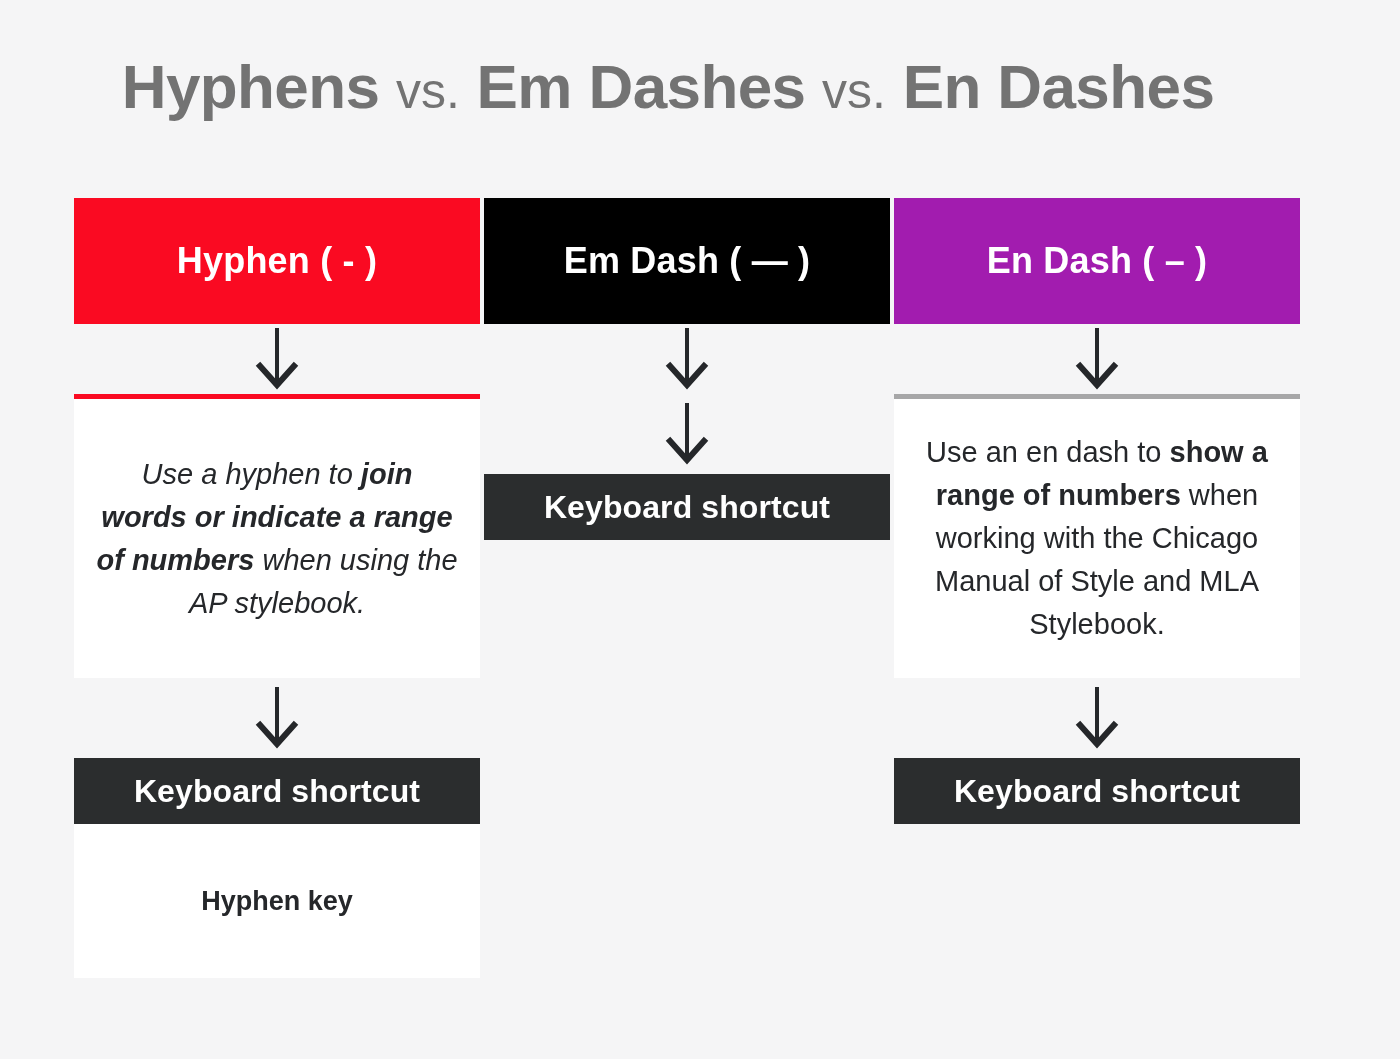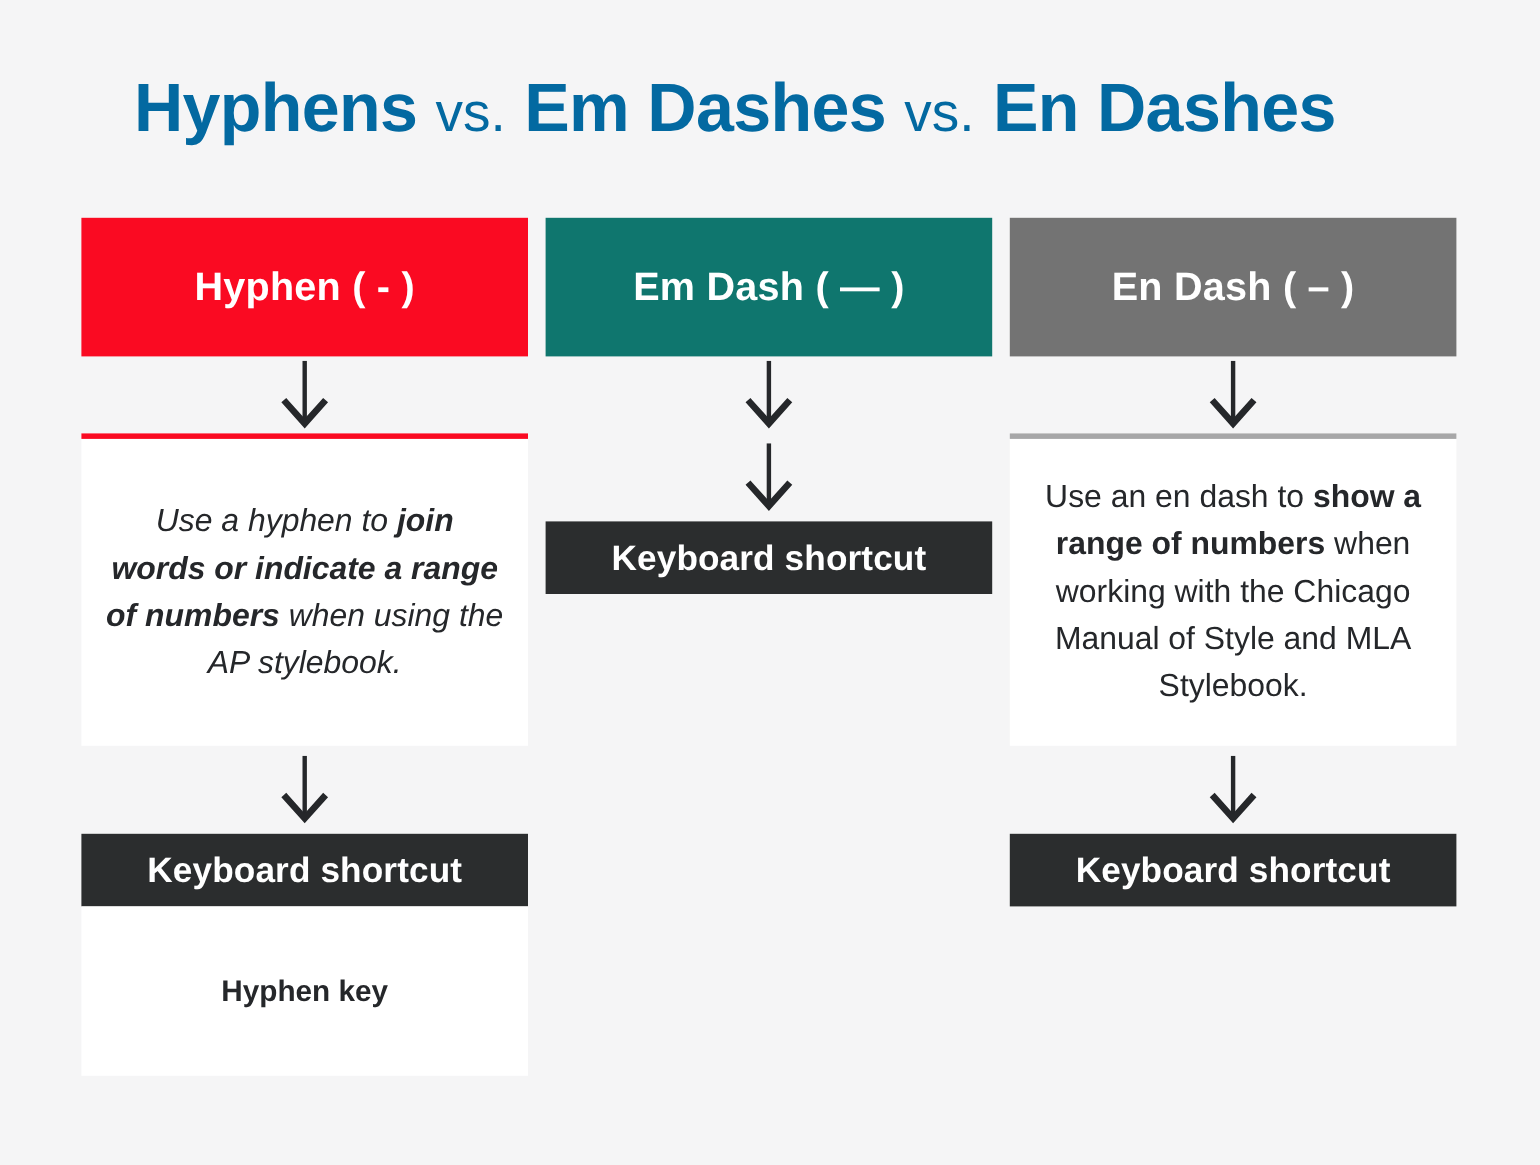--- a/index.html
+++ b/index.html
@@ -18,66 +18,66 @@
   .page {
     position: relative;
     width: 1400px;
     height: 1059px;
   }
 
   
   .title {
     position: absolute;
     left: 0;
-    top: 60px;
+    top: 48px;
     width: 1336px;
     text-align: center;
     font-size: 62px;
     line-height: 78px;
     font-weight: 700;
     letter-spacing: -0.6px;
-    color: #0369a1;
+    color: #737373;
     white-space: nowrap;
   }
   .title .vs {
     font-weight: 400;
     font-size: 50px;
     letter-spacing: 0px;
   }
 
   
   .columns {
     position: absolute;
     left: 74px;
     top: 198px;
     width: 1252px;
     display: flex;
-    gap: 16px;
+    gap: 4px;
   }
   .column {
     width: 406px;
     display: flex;
     flex-direction: column;
   }
 
   
   .chip {
     height: 126px;
     display: flex;
     align-items: center;
     justify-content: center;
     color: #ffffff;
     font-size: 36px;
     font-weight: 700;
     letter-spacing: 0.2px;
     white-space: nowrap;
   }
   .chip.red   { background: #fa0a22; }
-  .chip.blue  { background: #0f766e; }
-  .chip.gray  { background: #737373; }
+  .chip.blue  { background: #000000; }
+  .chip.gray  { background: #a21caf; }
 
   
   .arrow {
     height: 70px;
     display: flex;
     align-items: center;
     justify-content: center;
   }
   .arrow.short { height: 70px; }
   .arrow.tall  { height: 80px; }

